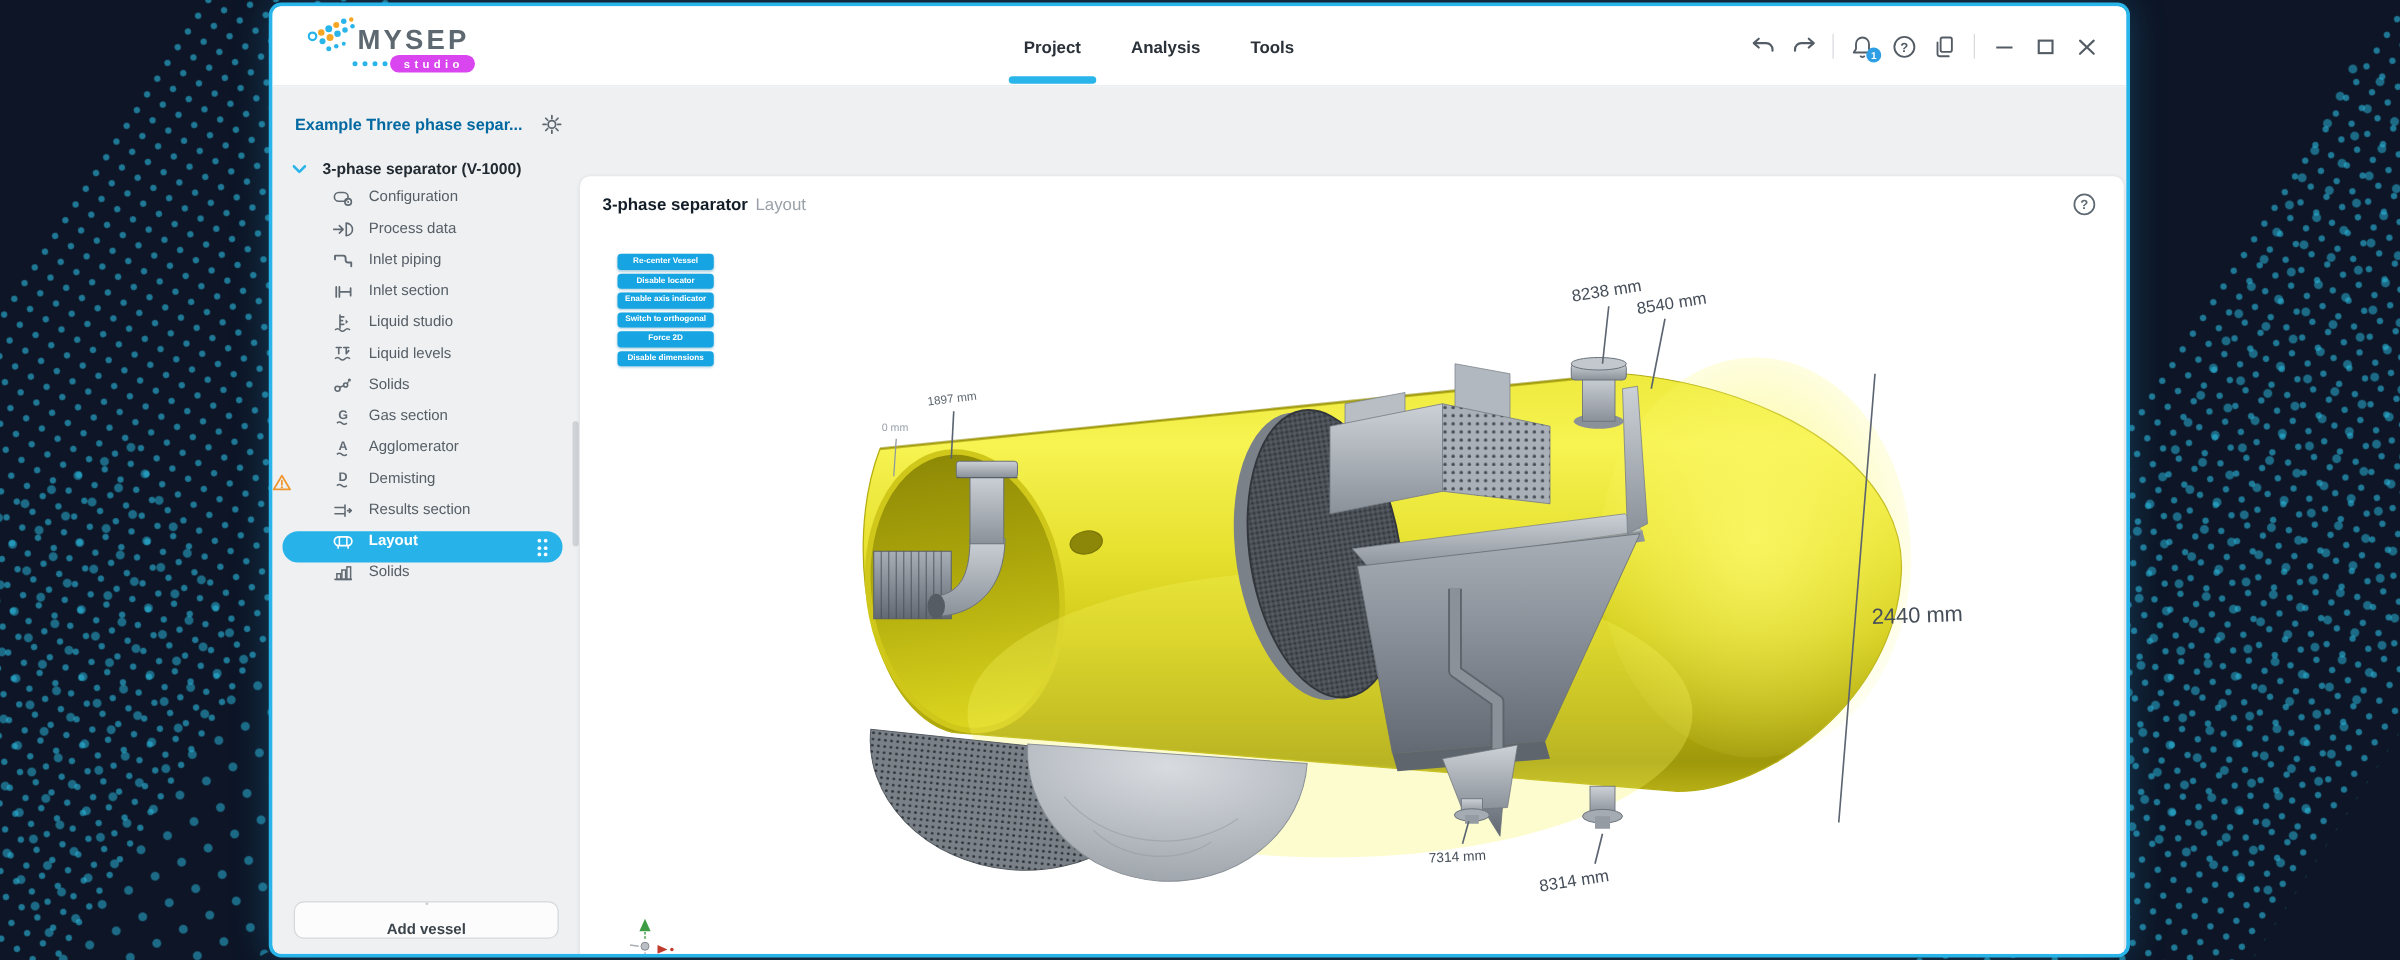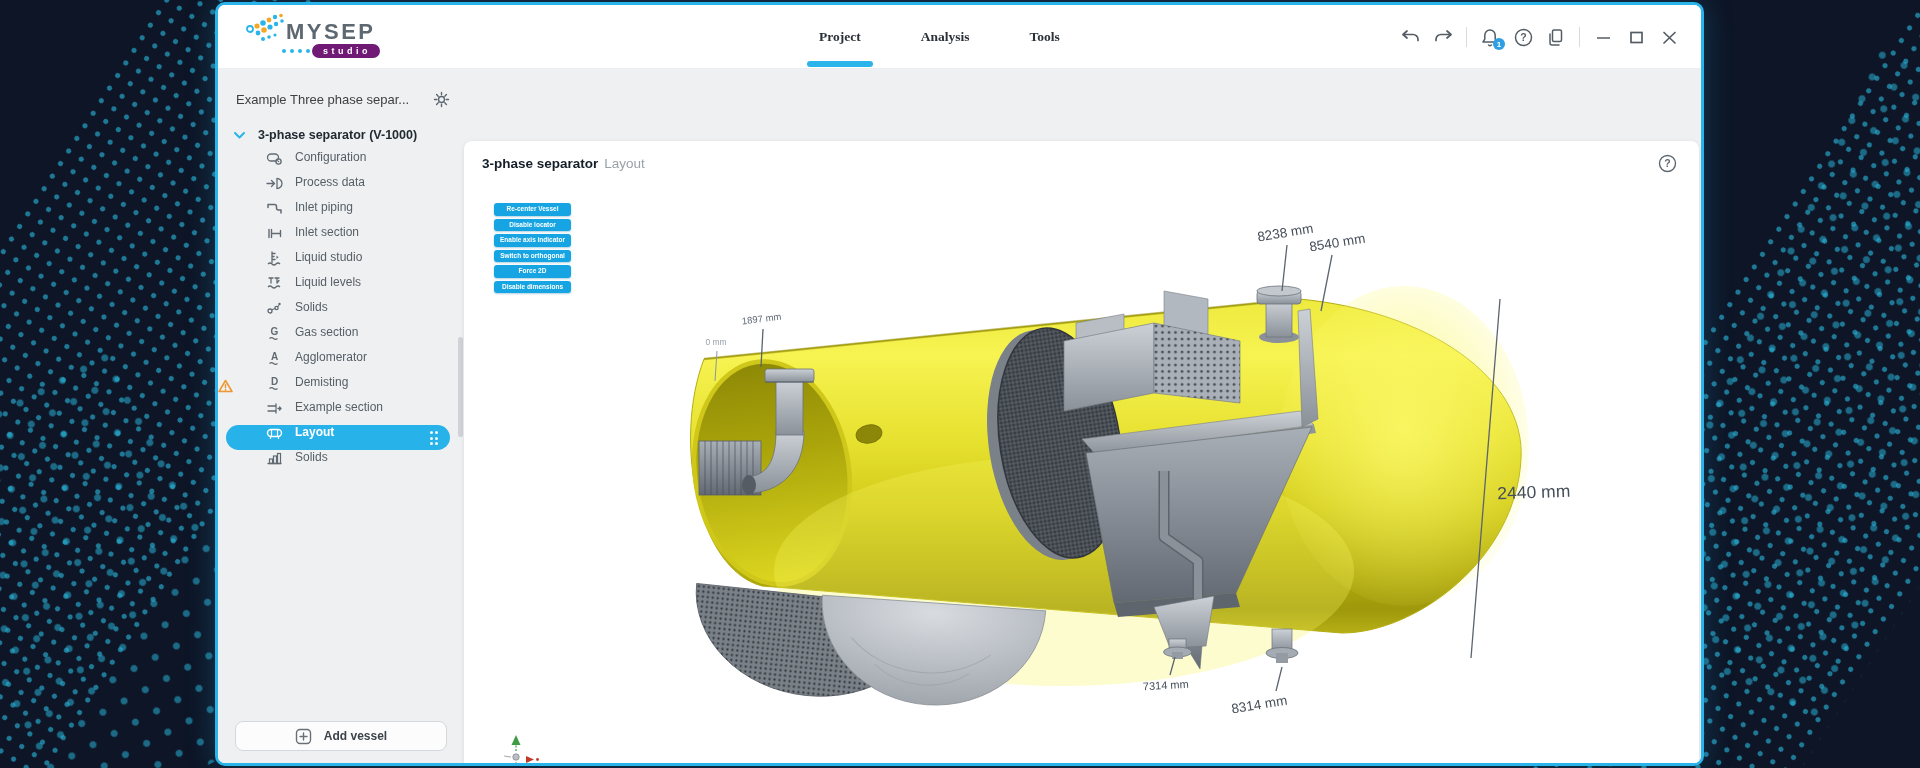--- a/index.html
+++ b/index.html
@@ -18,66 +18,66 @@
     background:#ffffff; border:3px solid #2ab5ea; border-radius:10px; overflow:hidden;
     box-shadow:0 0 30px rgba(42,181,234,.25); }
 
   
   .header { position:absolute; left:0; top:0; right:0; height:64px; background:#fff;
     border-bottom:1px solid #ebedef; display:flex; align-items:center; z-index:5; }
   .brand { position:relative; margin-left:28px; width:170px; height:52px; }
   .brand-name { position:absolute; left:40px; top:8px; font-size:22px; font-weight:bold;
     color:#5d6870; letter-spacing:2.5px; }
   .brand-swirl { position:absolute; left:0; top:2px; }
-  .brand-sub { position:absolute; left:66px; top:33px; background:#701a75; color:#fff;
+  .brand-sub { position:absolute; left:66px; top:33px; background:#d946ef; color:#fff;
     font-size:9px; font-weight:bold; letter-spacing:3.5px; padding:2px 9px 2px 11px; border-radius:9px; }
   .brand-subdots { position:absolute; left:36px; top:38px; display:flex; gap:4px; }
   .brand-subdots i { width:4px; height:4px; border-radius:50%; background:#2ab5ea; }
 
-  .nav { position:absolute; left:585px; top:0; height:64px; display:flex; align-items:center; gap:28px;font-family:Liberation Serif, serif; }
+  .nav { position:absolute; left:585px; top:0; height:64px; display:flex; align-items:center; gap:8px; }
   .nav-item { position:relative; height:64px; display:flex; align-items:center; padding:0 16px;
     font-size:13.5px; font-weight:bold; color:#2a3138; cursor:pointer; }
   .nav-item.active::after { content:""; position:absolute; left:4px; right:4px; bottom:2px;
     height:6px; border-radius:4px; background:#2ab5ea; }
 
   .titlebar { position:absolute; right:22px; top:0; height:64px; display:flex; align-items:center; gap:13px; }
   .tb-icon { width:20px; height:20px; display:flex; align-items:center; justify-content:center;
     color:#545d65; cursor:pointer; position:relative; }
   .tb-sep { width:1px; height:20px; background:#d9dcdf; }
   .badge { position:absolute; right:-5px; bottom:-3px; min-width:12px; height:12px; background:#2e9fe4;
     border-radius:7px; color:#fff; font-size:8px; font-weight:bold; display:flex; align-items:center;
     justify-content:center; padding:0 2px; }
 
   
   .app-body { position:absolute; top:64px; left:0; right:0; bottom:0; background:#eef0f2; }
 
   
   .sidebar { position:absolute; left:0; top:0; width:246px; bottom:0; padding-top:22px; }
   .sb-title-row { display:flex; align-items:center; padding:0 14px 0 18px; }
-  .sb-title { flex:1; font-size:13px; font-weight:normal; color:#404040; white-space:nowrap; overflow:hidden; }
+  .sb-title { flex:1; font-size:13px; font-weight:bold; color:#0369a1; white-space:nowrap; overflow:hidden; }
   .sb-gear { color:#5d666e; cursor:pointer; }
   .tree-root { display:flex; align-items:center; gap:13px; padding:0 0 0 16px; margin-top:20px;
     font-size:12.5px; font-weight:bold; color:#222a31; cursor:pointer; }
   .tree { margin-top:8px; position:relative; }
   .tree-item { position:relative; height:25px; display:flex; align-items:flex-start; gap:12px;
     padding-left:40px; margin:0 14px 0 8px; font-size:12px; color:#565e66; cursor:pointer; border-radius:13px; }
   .tree-item .ti-icon { width:17px; height:17px; flex:0 0 17px; color:#616a72; display:flex; }
   .tree-item.selected { background:#28b2ea; color:#ffffff; font-weight:bold; }
   .tree-item.selected .ti-icon { color:#ffffff; }
   .tree-item .warn { position:absolute; left:-8px; top:4px; }
   .drag-dots { position:absolute; right:12px; top:6px; display:grid;
     grid-template-columns:3px 3px; grid-auto-rows:3px; gap:2.5px; }
   .drag-dots i { background:#fff; border-radius:50%; width:3px; height:3px; opacity:.95; }
   .sb-scroll { position:absolute; right:1px; top:268px; width:5px; height:100px; background:#cfd2d6; border-radius:3px; }
 
   .add-vessel-wrap { position:absolute; left:0; right:0; bottom:0; height:54px;
     display:flex; align-items:center; justify-content:center; }
   .add-vessel { width:212px; height:30px; border:1px solid #d5d8db; border-radius:8px; background:#fcfcfd;
     display:flex; align-items:center; justify-content:center; gap:12px; cursor:pointer;
-    font-size:12px; font-weight:bold; color:#3c444b; }
+    font-size:12px; font-weight:bold; color:#3c444b;flex-direction:column; }
 
   
   .card { position:absolute; left:246px; top:24px; width:1235px; height:661px; background:#fff;
     border-radius:8px; box-shadow:0 1px 4px rgba(30,40,50,.10); overflow:hidden;margin-top:48px; }
   .card-header { position:absolute; left:0; top:0; right:0; height:44px; z-index:4;
     display:flex; align-items:center; padding:0 22px 0 18px; }
   .card-title { font-size:13.5px; font-weight:bold; color:#141e28; }
   .card-subtitle { font-size:13.5px; color:#9aa1a8; margin-left:6px; }
   .card-help { margin-left:auto; color:#5f6a72; cursor:pointer; }
   .canvas-bottom-bar { position:absolute; left:10px; right:10px; bottom:4px; height:5px;
@@ -314,21 +314,21 @@
             </span>
           <span>Demisting</span>
         </div>
 
         <div class="tree-item">
           <span class="ti-icon">
               <svg width="17" height="17" viewBox="0 0 17 17">
                 <path d="M2,6 h8 M2,11 h8 M10,4 v4 M10,9 v4 M12,8.5 h3 M13.5,7 l1.5,1.5 -1.5,1.5" fill="none" stroke="currentColor" stroke-width="1.3" stroke-linecap="round" stroke-linejoin="round"></path>
               </svg>
             </span>
-          <span>Example section</span>
+          <span>Results section</span>
         </div>
 
         <div class="tree-item selected">
           <span class="ti-icon">
               <svg width="17" height="17" viewBox="0 0 17 17">
                 <rect x="1.5" y="4.5" width="14" height="7" rx="3.5" fill="none" stroke="currentColor" stroke-width="1.4"></rect>
                 <path d="M5.5,4.5 v7 M11.5,4.5 v7 M4.5,11.5 v2.5 M12.5,11.5 v2.5" stroke="currentColor" stroke-width="1.2"></path>
               </svg>
             </span>
           <span>Layout</span>

